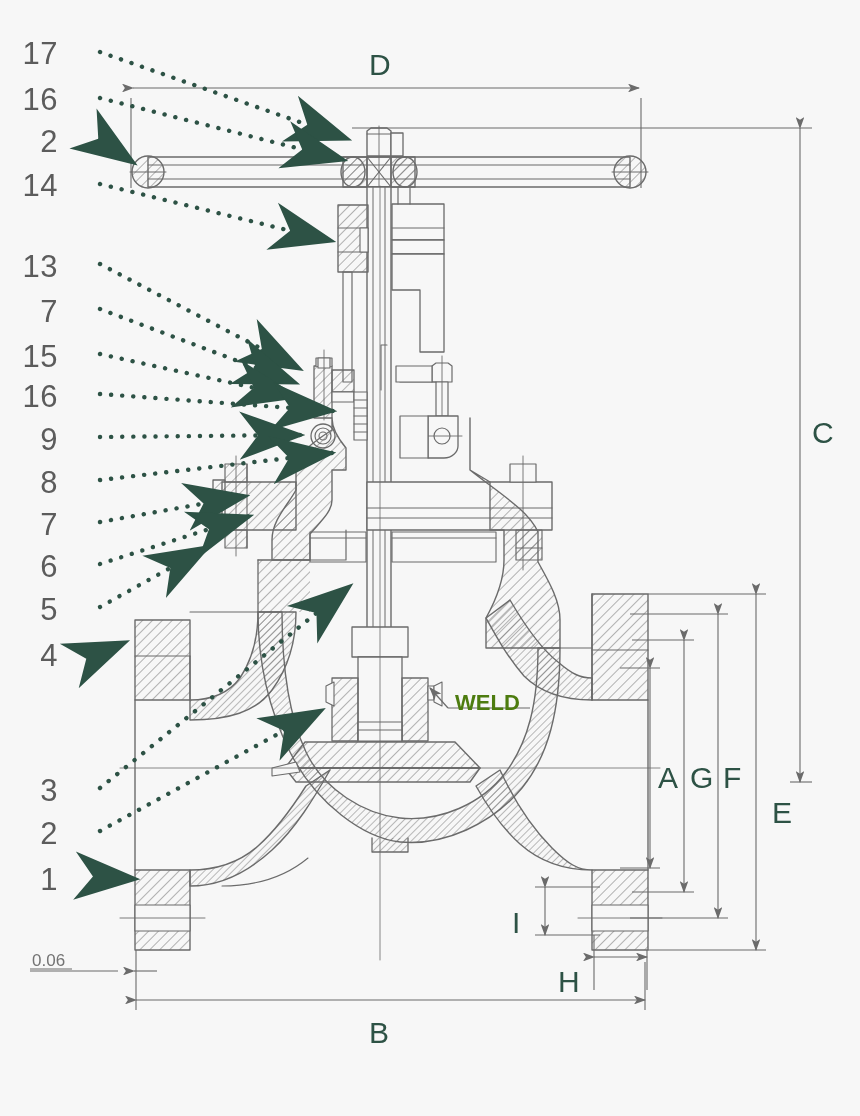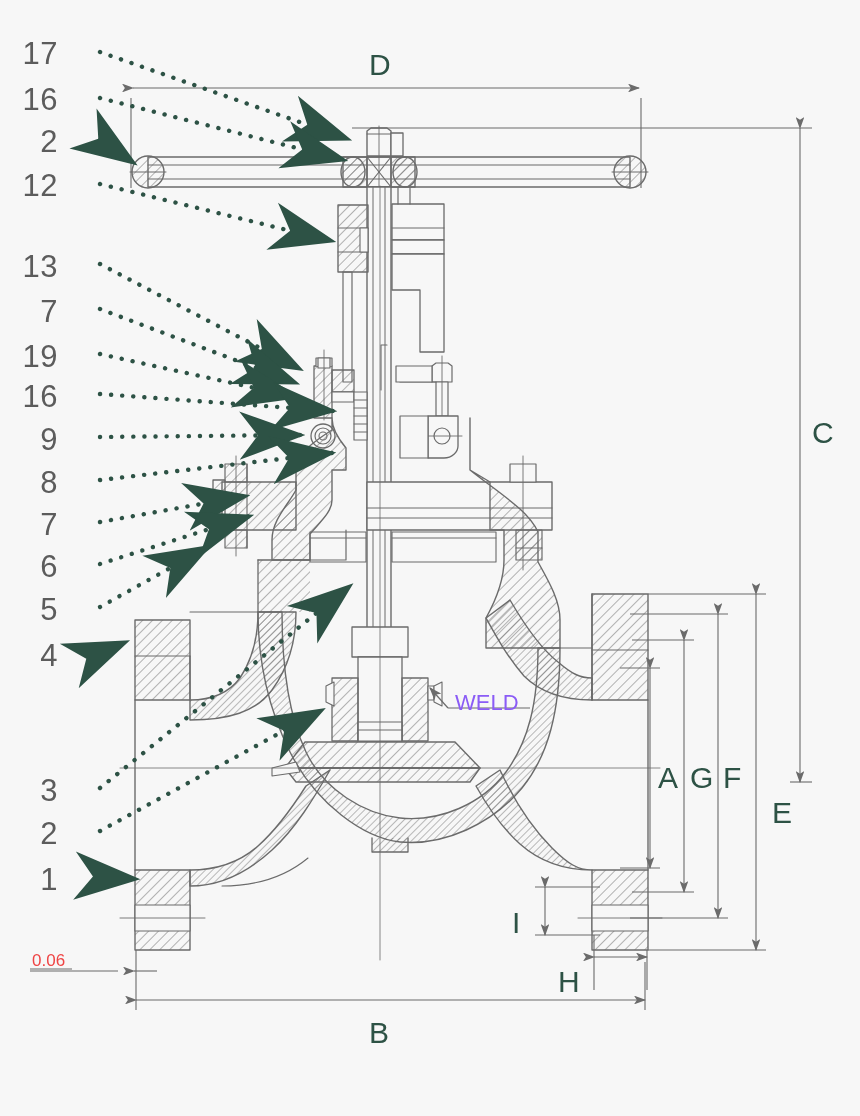--- a/index.html
+++ b/index.html
@@ -23,28 +23,29 @@
   }
   .dim-letter{
     position:absolute;
     color:#2d5245;
     font-size:30px;
     font-family:"Liberation Sans", sans-serif;
     line-height:1;
   }
   .note-text{
     position:absolute;
-    color:#8b5cf6;
+    color:#4d7c0f;
     font-size:22px;
     font-family:"Liberation Sans", sans-serif;
     line-height:1;
+    font-weight:bold;
   }
   .small-note{
     position:absolute;
-    color:#ef4444;
+    color:#737373;
     font-size:17px;
     font-family:"Liberation Sans", sans-serif;
     line-height:1;
   }
 </style>
 </head>
 <body>
 
 <div id="sheet">
 
@@ -309,24 +310,24 @@
       <path d="M100,831 L322,710" marker-end="url(#gArw)"></path>
       <path d="M100,877 L136,879" marker-end="url(#gArw)"></path>
     </g>
 
   </svg>
 
   <div id="callout-layer">
     <div class="callout-num" style="left:10px;  top:38px;">17</div>
     <div class="callout-num" style="left:10px;  top:84px;">16</div>
     <div class="callout-num" style="left:10px;  top:126px;">2</div>
-    <div class="callout-num" style="left:10px;  top:170px;">12</div>
+    <div class="callout-num" style="left:10px;  top:170px;">14</div>
     <div class="callout-num" style="left:10px;  top:251px;">13</div>
     <div class="callout-num" style="left:10px;  top:296px;">7</div>
-    <div class="callout-num" style="left:10px;  top:341px;">19</div>
+    <div class="callout-num" style="left:10px;  top:341px;">15</div>
     <div class="callout-num" style="left:10px;  top:381px;">16</div>
     <div class="callout-num" style="left:10px;  top:424px;">9</div>
     <div class="callout-num" style="left:10px;  top:467px;">8</div>
     <div class="callout-num" style="left:10px;  top:509px;">7</div>
     <div class="callout-num" style="left:10px;  top:551px;">6</div>
     <div class="callout-num" style="left:10px;  top:594px;">5</div>
     <div class="callout-num" style="left:10px;  top:640px;">4</div>
     <div class="callout-num" style="left:10px;  top:775px;">3</div>
     <div class="callout-num" style="left:10px;  top:818px;">2</div>
     <div class="callout-num" style="left:10px;  top:864px;">1</div>

